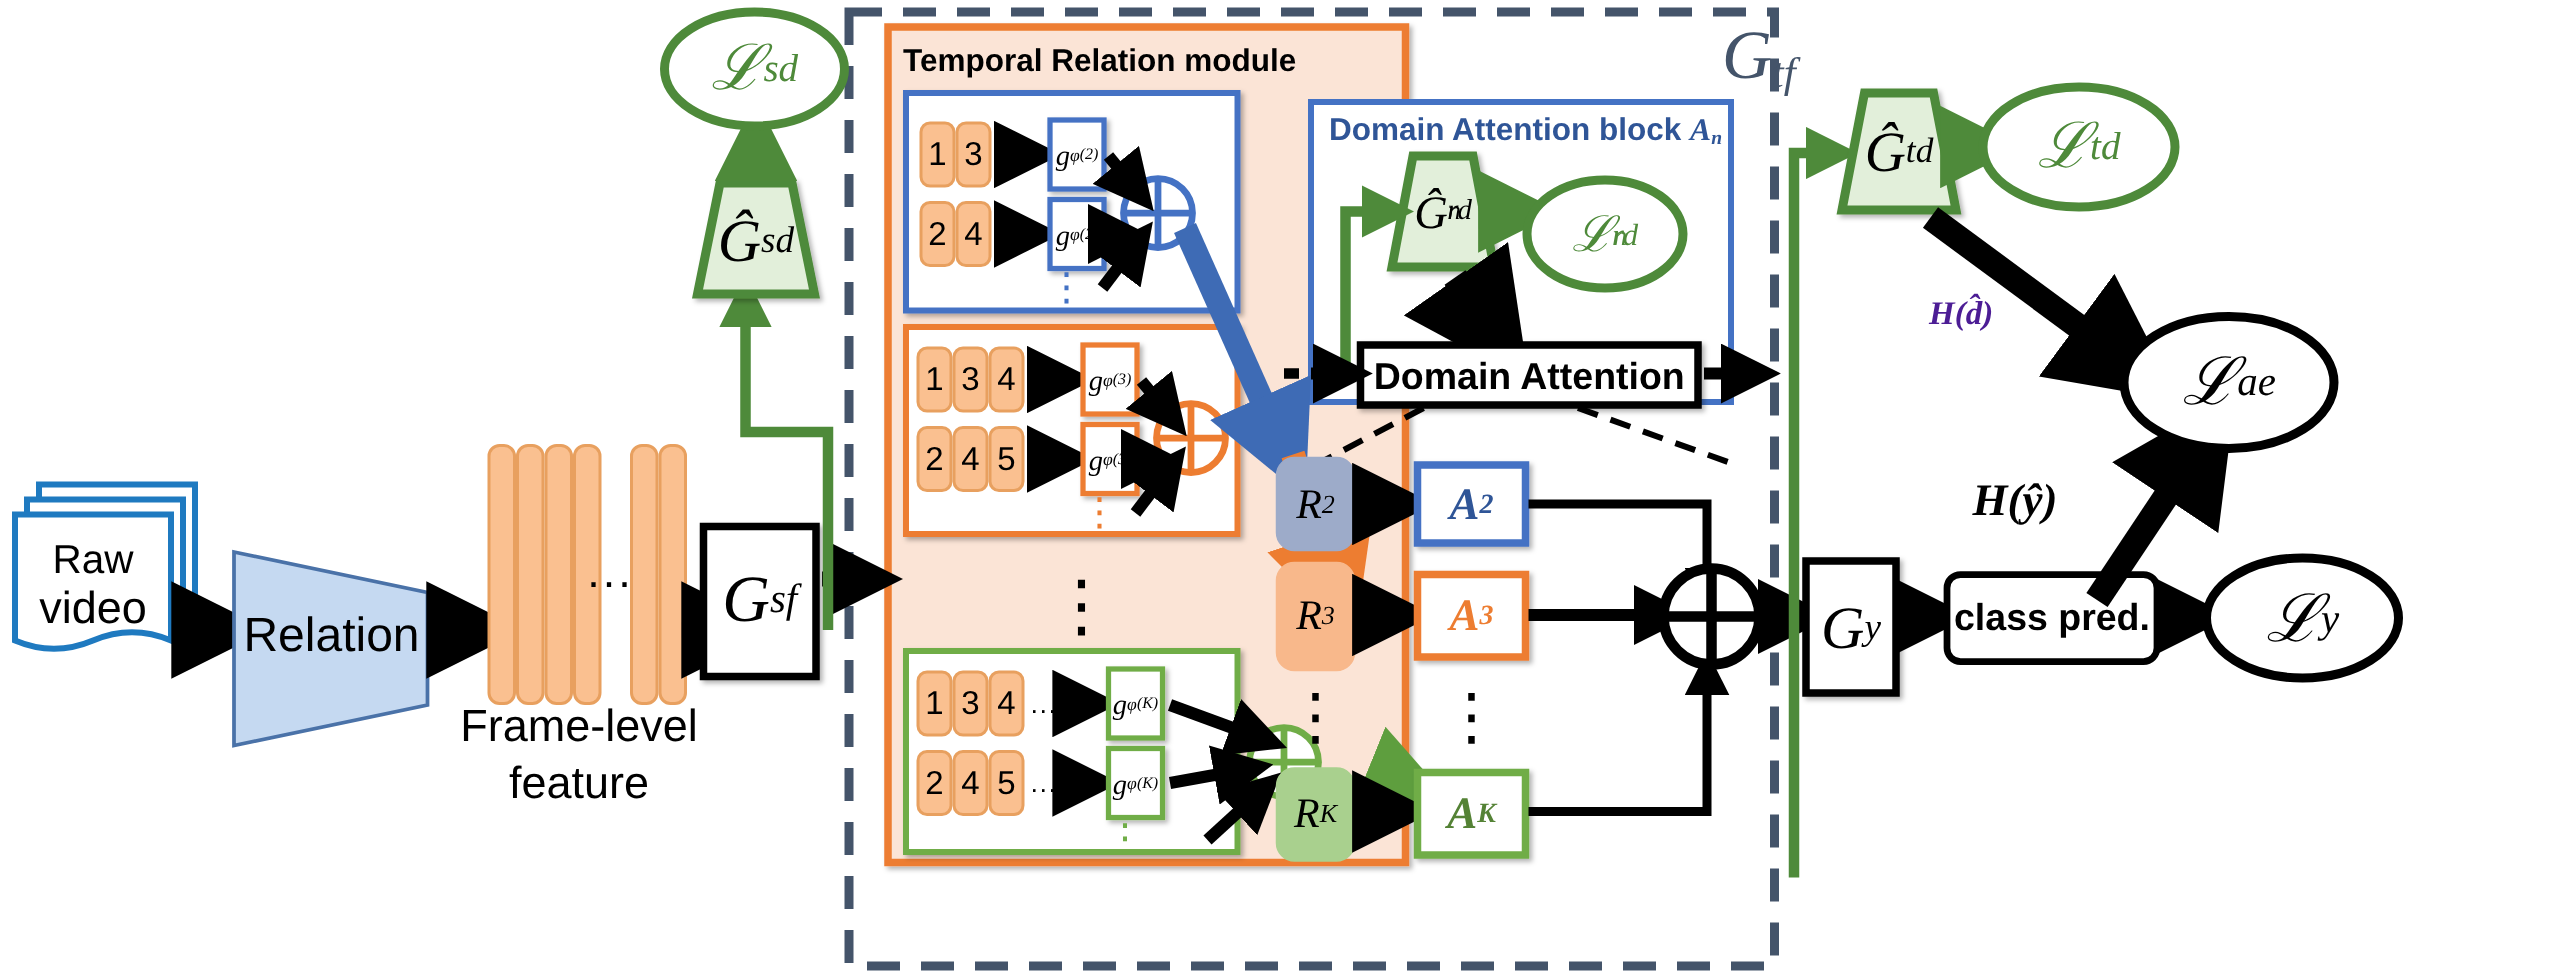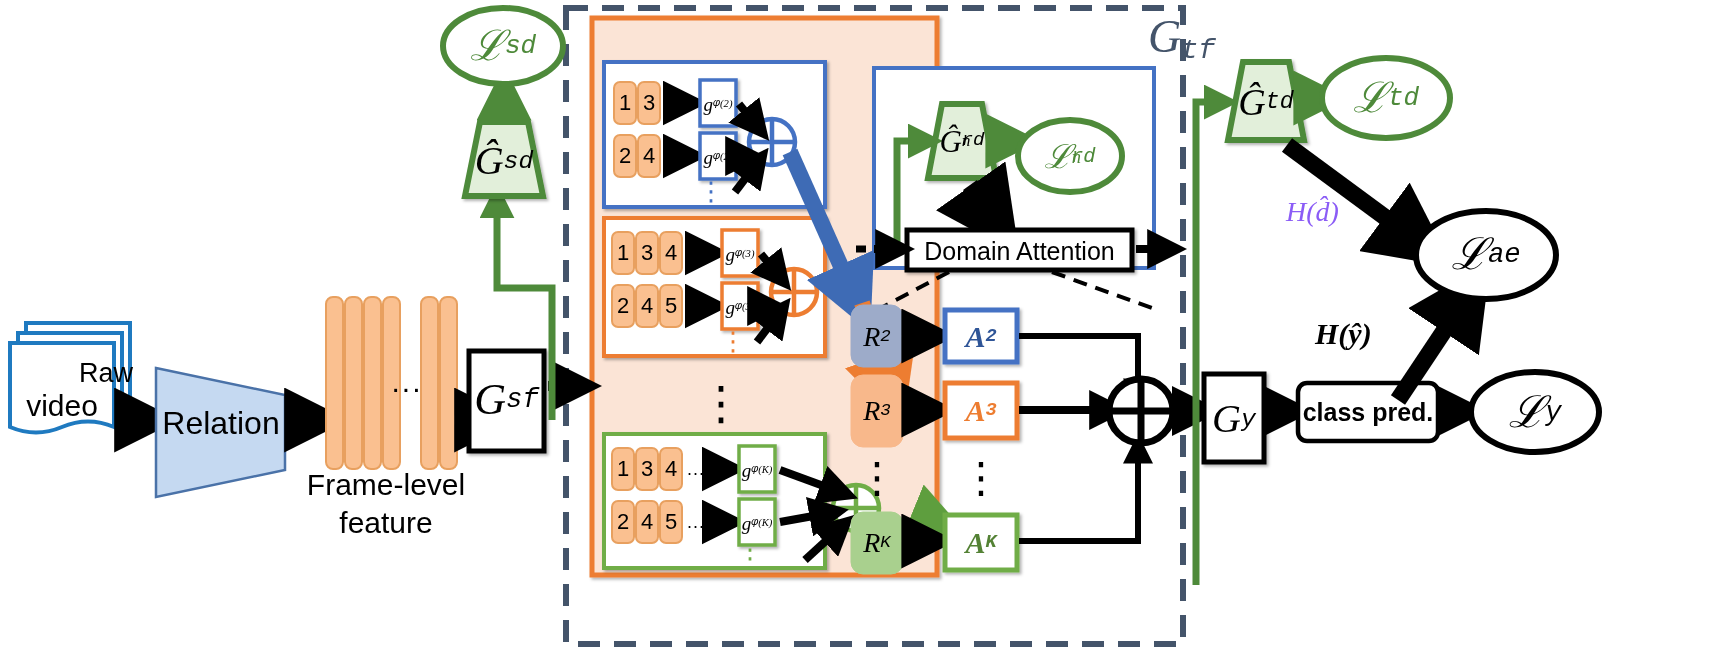--- a/index.html
+++ b/index.html
@@ -2,21 +2,21 @@
 <html><head>
 <meta charset="utf-8">
 <style>
   html,body{margin:0;padding:0;background:#fff;}
   body{width:1713px;height:652px;font-family:"Liberation Sans",sans-serif;overflow:hidden;}
   #stage{position:relative;width:1713px;height:652px;background:#fff;}
   .lbl{position:absolute;white-space:nowrap;line-height:1;}
   .mathi{font-family:"Liberation Serif",serif;font-style:italic;text-align:right;}
   .ctr{display:flex;align-items:center;justify-content:center;text-align:center;}
   svg{position:absolute;left:0;top:0;overflow:visible;}
-  .sub{font-size:.62em;vertical-align:-0.22em;font-family:Liberation Mono, monospace;}
+  .sub{font-size:.62em;vertical-align:-0.22em;}
   .sup{font-size:.56em;vertical-align:0.52em;}
 </style>
 </head>
 <body>
 
 <div id="stage">
 
   <svg width="1713" height="652">
     <defs>
       <marker id="mk-black" markerWidth="5" markerHeight="5" refX="2.6" refY="2.5" orient="auto">
@@ -199,21 +199,21 @@
 
     <path d="M1196,585 L1196,102 L1222,102" stroke="#4e8a3a" stroke-width="7" fill="none" marker-end="url(#mk-green)"></path>
     <path d="M1243,62 L1289,62 L1304,140 L1228,140 z" fill="#e2efda" stroke="#4e8a3a" stroke-width="6" filter="url(#soft2)"></path>
     <path d="M1308,98 h14" stroke="#4e8a3a" stroke-width="11" marker-end="url(#mk-green)" fill="none"></path>
     <ellipse cx="1386" cy="98" rx="64" ry="40" fill="#fff" stroke="#4e8a3a" stroke-width="6"></ellipse>
 
     <path d="M1287,145 L1420,243" stroke="#000" stroke-width="17" fill="none" marker-end="url(#mk-black)"></path>
     <ellipse cx="1486" cy="255" rx="70" ry="44" fill="#fff" stroke="#000" stroke-width="6"></ellipse>
   </svg>
 
-  <div class="lbl ctr" style="left:12px;top:358px;width:100px;height:30px;font-size:27px;color:#000;margin-left:44px;">Raw</div>
+  <div class="lbl ctr" style="left:12px;top:358px;width:100px;height:30px;font-size:27px;color:#000;">Raw</div>
   <div class="lbl ctr" style="left:12px;top:391px;width:100px;height:30px;font-size:30px;color:#000;">video</div>
 
   <div class="lbl ctr" style="left:160px;top:406px;width:122px;height:34px;font-size:32px;color:#000;">Relation</div>
 
   <div class="lbl ctr" style="left:392px;top:370px;width:30px;height:24px;font-size:30px;color:#000;letter-spacing:2px;">...</div>
 
   <div class="lbl ctr" style="left:277px;top:505px;width:218px;height:36px;font-size:30px;color:#000;">feature</div>
   <div class="lbl ctr" style="left:277px;top:467px;width:218px;height:36px;font-size:30px;color:#000;">Frame-level</div>
 
   <div class="lbl mathi ctr" style="left:469px;top:372px;width:75px;height:56px;font-size:44px;color:#000;">
@@ -224,20 +224,21 @@
   <div class="lbl mathi ctr" style="left:462px;top:135px;width:84px;height:52px;font-size:40px;color:#000;">
     <span>Ĝ</span>
       <span class="sub">sd</span>
   </div>
 
   <div class="lbl mathi ctr" style="left:443px;top:20px;width:120px;height:52px;font-size:42px;color:#4e8a3a;">
     <span>ℒ</span>
       <span class="sub">sd</span>
   </div>
 
+  <div class="lbl" style="left:602px;top:30px;font-size:21px;font-weight:bold;color:#000;">Temporal Relation module</div>
 
   <div class="lbl ctr" style="left:614px;top:89px;width:22px;height:28px;font-size:22px;">1</div>
   <div class="lbl ctr" style="left:638px;top:89px;width:22px;height:28px;font-size:22px;">3</div>
   <div class="lbl ctr" style="left:614px;top:142px;width:22px;height:28px;font-size:22px;">2</div>
   <div class="lbl ctr" style="left:638px;top:142px;width:22px;height:28px;font-size:22px;">4</div>
 
   <div class="lbl mathi ctr" style="left:700px;top:90px;width:36px;height:28px;font-size:19px;">
     <span>g</span>
       <span class="sub">φ</span>
       <span class="sup">(2)</span>
@@ -282,34 +283,37 @@
       <span class="sub">φ</span>
       <span class="sup">(K)</span>
   </div>
   <div class="lbl mathi ctr" style="left:739px;top:509px;width:36px;height:28px;font-size:19px;">
     <span>g</span>
       <span class="sub">φ</span>
       <span class="sup">(K)</span>
   </div>
   <div class="lbl ctr" style="left:739px;top:545px;width:22px;height:26px;font-size:26px;color:#70ad47;">⋮</div>
 
+  <div class="lbl" style="left:886px;top:76px;font-size:21px;font-weight:bold;color:#2f5597;">
+    <span>Domain Attention block </span><span class="mathi">A</span><span class="mathi sub">n</span>
+  </div>
 
   <div class="lbl mathi ctr" style="left:928px;top:112px;width:68px;height:58px;font-size:31px;color:#000;">
     <span>Ĝ</span>
       <span class="sup">n</span>
       <span class="sub" style="margin-left:-9px">rd</span>
   </div>
 
   <div class="lbl mathi ctr" style="left:1020px;top:128px;width:100px;height:58px;font-size:33px;color:#4e8a3a;">
     <span>ℒ</span>
       <span class="sup">n</span>
       <span class="sub" style="margin-left:-10px">rd</span>
   </div>
 
-  <div class="lbl ctr" style="left:907px;top:236px;width:225px;height:30px;font-size:25px;font-weight:normal;color:#000;">Domain Attention</div>
+  <div class="lbl ctr" style="left:907px;top:236px;width:225px;height:30px;font-size:25px;font-weight:bold;color:#000;">Domain Attention</div>
 
   <div class="lbl mathi" style="left:1148px;top:14px;font-size:46px;color:#44546a;">
     <span>G</span><span class="sub">tf</span>
   </div>
 
   <div class="lbl mathi ctr" style="left:851px;top:318px;width:52px;height:38px;font-size:28px;color:#000;">
     <span>R</span>
       <span class="sub">2</span>
   </div>
   <div class="lbl mathi ctr" style="left:851px;top:392px;width:52px;height:38px;font-size:28px;color:#000;">
@@ -340,21 +344,21 @@
   <div class="lbl mathi ctr" style="left:1226px;top:76px;width:80px;height:52px;font-size:38px;color:#000;">
     <span>Ĝ</span>
       <span class="sub">td</span>
   </div>
 
   <div class="lbl mathi ctr" style="left:1326px;top:72px;width:120px;height:52px;font-size:42px;color:#4e8a3a;">
     <span>ℒ</span>
       <span class="sub">td</span>
   </div>
 
-  <div class="lbl mathi" style="left:1286px;top:198px;font-size:28px;font-weight:normal;color:#8b5cf6;">H(d̂)</div>
+  <div class="lbl mathi" style="left:1286px;top:198px;font-size:22px;font-weight:bold;color:#4c1d95;">H(d̂)</div>
 
   <div class="lbl mathi" style="left:1315px;top:319px;font-size:30px;font-weight:bold;color:#000;">H(ŷ)</div>
 
   <div class="lbl mathi ctr" style="left:1421px;top:228px;width:130px;height:54px;font-size:44px;color:#000;">
     <span>ℒ</span>
       <span class="sub">ae</span>
   </div>
 
   <div class="lbl mathi ctr" style="left:1204px;top:392px;width:60px;height:54px;font-size:40px;color:#000;">
     <span>G</span>

